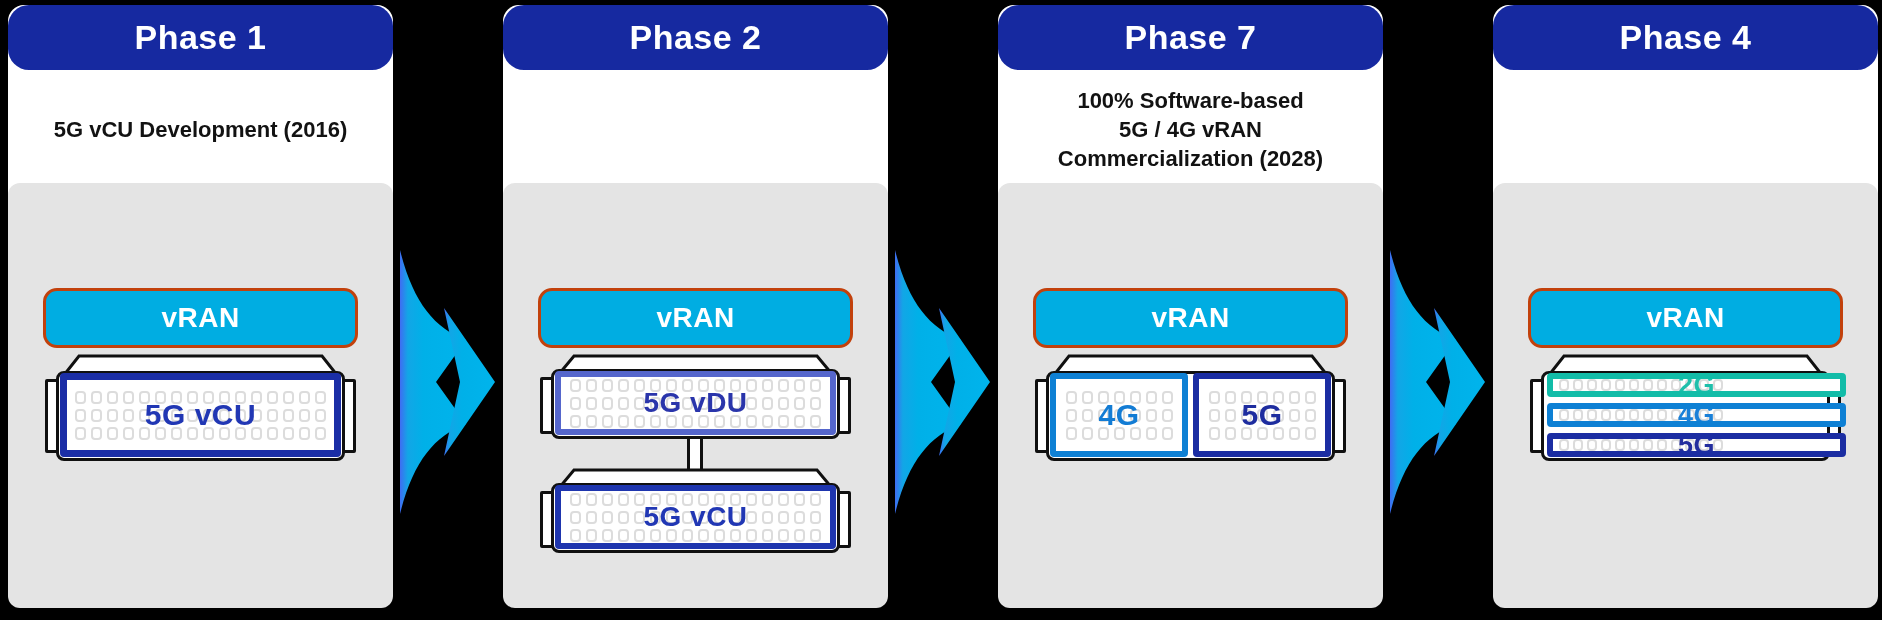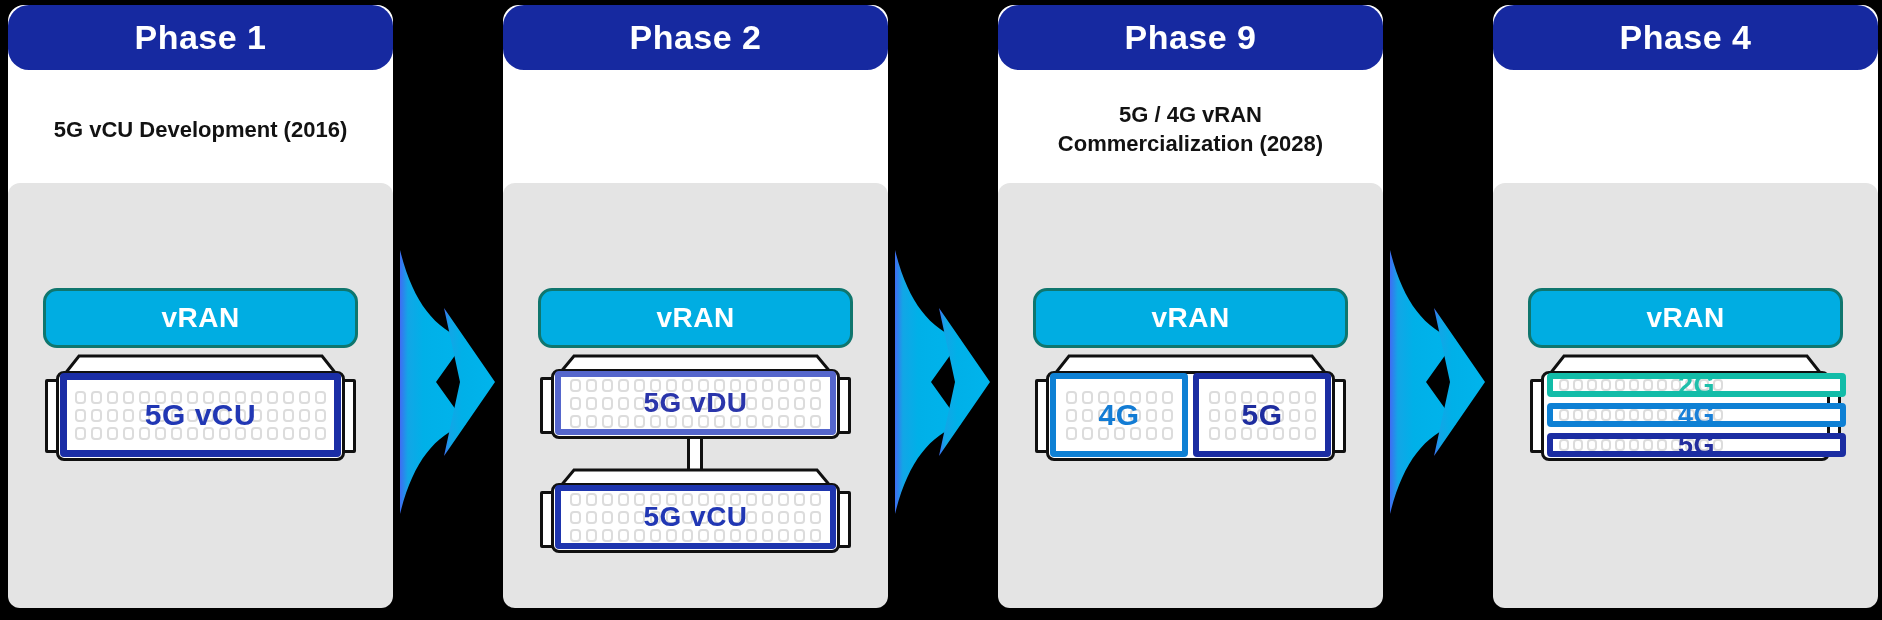--- a/index.html
+++ b/index.html
@@ -21,21 +21,21 @@
     position:absolute;left:0;top:65px;width:100%;height:118px;
     display:flex;flex-direction:column;align-items:center;justify-content:center;
   }
   .desc div{font-size:22px;line-height:29px;font-weight:700;color:#121212;text-align:center;}
   .graybox{
     position:absolute;left:0;top:178px;width:100%;height:425px;
     background:#e4e4e4;border-radius:12px;
   }
   .vran{
     position:absolute;left:35px;top:283px;width:315px;height:60px;
-    background:#00ade2;border:3px solid #0f766e;border-radius:14px;box-sizing:border-box;
+    background:#00ade2;border:3px solid #c2410c;border-radius:14px;box-sizing:border-box;
     display:flex;align-items:center;justify-content:center;
   }
   .vran span{color:#fff;font-size:28px;font-weight:700;letter-spacing:.5px;}
   .chassis{position:absolute;left:30px;width:325px;}
   .lid{position:absolute;left:0;top:0;}
   .ear{
     position:absolute;width:17px;background:#fff;border:3px solid #101010;
     box-sizing:border-box;border-radius:2px;
   }
   .ear.l{left:7px}.ear.r{right:7px}
@@ -310,23 +310,24 @@
       <stop offset="0.35" stop-color="#00b0e8"></stop>
         <stop offset="1" stop-color="#00b4ec"></stop>
     </linearGradient>
   </defs>
   <path d="M2,0 C15,52 36,78 68,90 L38,132 L68,174 C36,186 15,212 2,264 Z" fill="url(#ag2)"></path>
   <path d="M46,58 L97,132 L46,206 L62,132 Z" fill="url(#ag2)"></path>
 </svg>
 
 <div class="card c3">
   <div class="hdr">
-    <span>Phase 9</span>
+    <span>Phase 7</span>
   </div>
   <div class="desc">
+    <div>100% Software-based</div>
     <div>5G / 4G vRAN</div>
     <div>Commercialization (2028)</div>
   </div>
   <div class="graybox"></div>
   <div class="vran">
     <span>vRAN</span>
   </div>
   <div class="chassis" style="top:348px;height:112px;">
     <svg class="lid" width="325" height="24">
       <polygon points="41,3 284,3 299,22 26,22" fill="#fff" stroke="#101010" stroke-width="3"></polygon>

